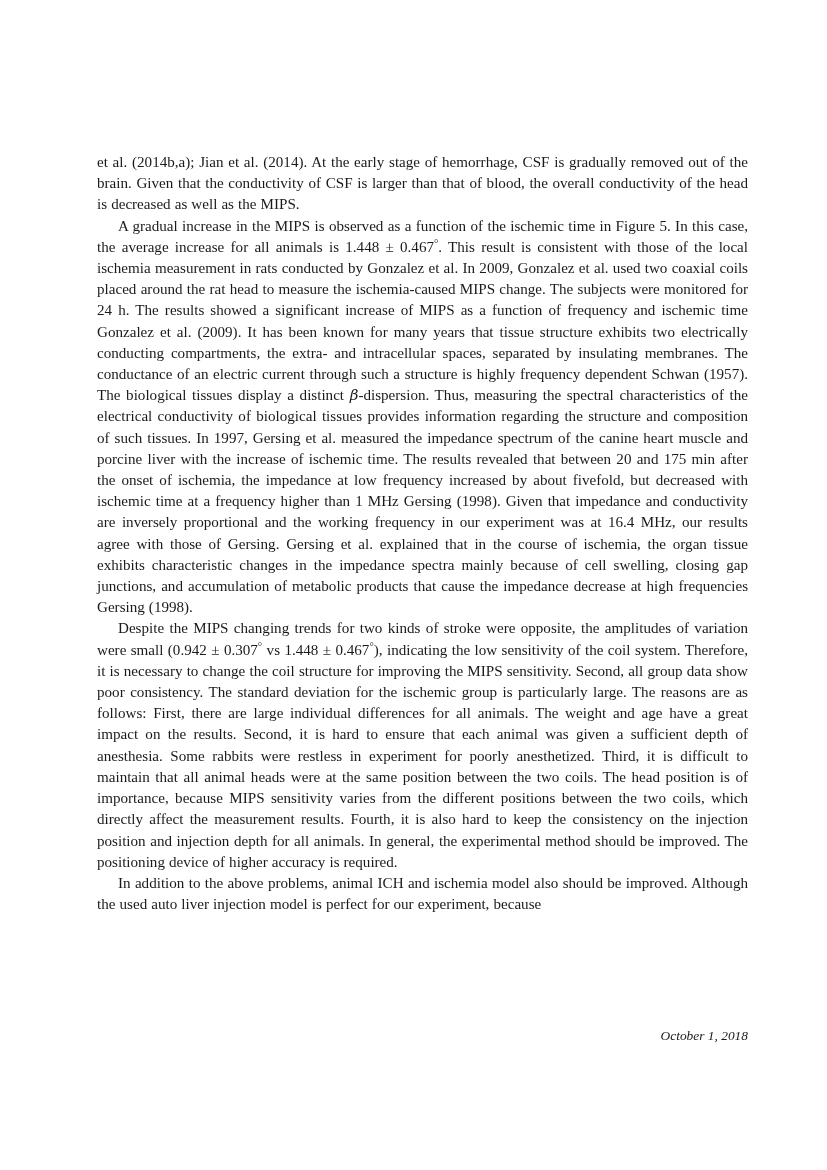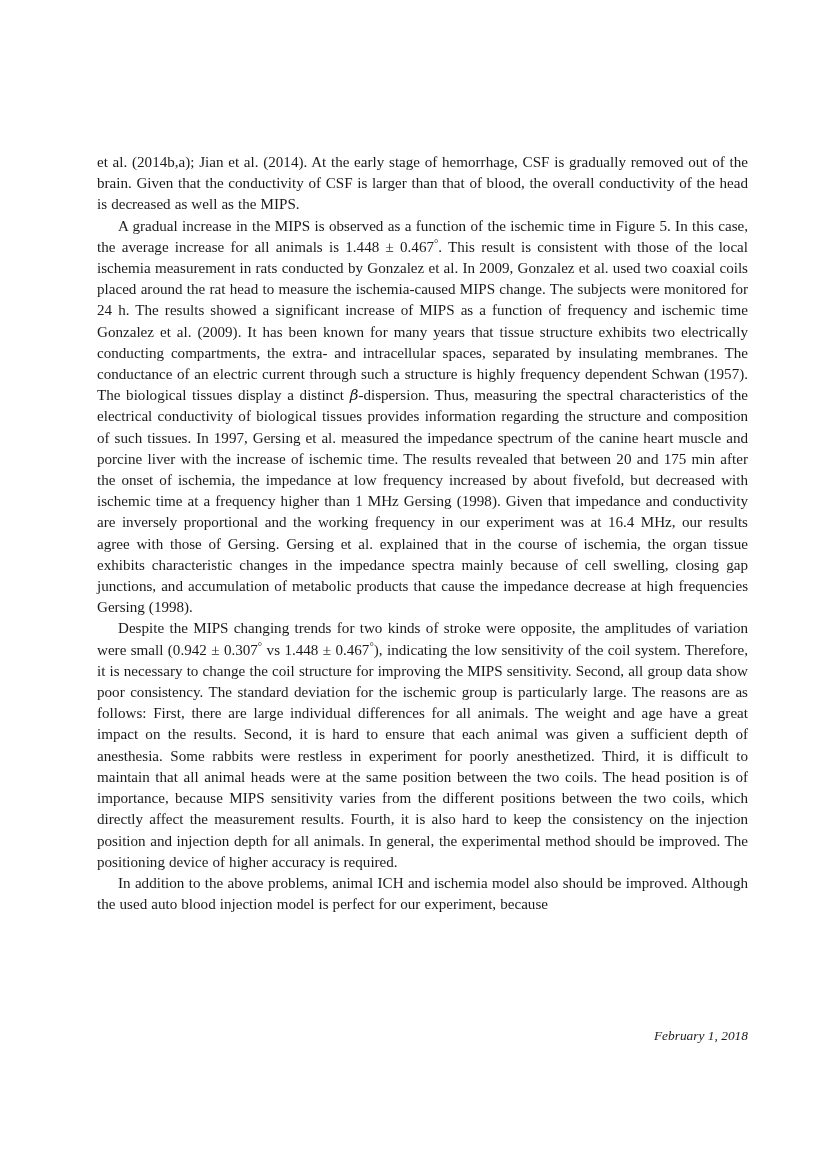--- a/index.html
+++ b/index.html
@@ -71,19 +71,19 @@
 
   <div id="text-column">
 
     <p class="para first">et al. (2014b,a); Jian et al. (2014). At the early stage of hemorrhage, CSF is gradually removed out of the brain. Given that the conductivity of CSF is larger than that of blood, the overall conductivity of the head is decreased as well as the MIPS.</p>
 
     <p class="para">A gradual increase in the MIPS is observed as a function of the ischemic time in Figure 5. In this case, the average increase for all animals is 1.448 ± 0.467<span class="deg">°</span>. This result is consistent with those of the local ischemia measurement in rats conducted by Gonzalez et al. In 2009, Gonzalez et al. used two coaxial coils placed around the rat head to measure the ischemia-caused MIPS change. The subjects were monitored for 24 h. The results showed a significant increase of MIPS as a function of frequency and ischemic time Gonzalez et al. (2009). It has been known for many years that tissue structure exhibits two electrically conducting compartments, the extra- and intracellular spaces, separated by insulating membranes. The conductance of an electric current through such a structure is highly frequency dependent Schwan (1957). The biological tissues display a distinct <span class="math-beta">β</span>-dispersion. Thus, measuring the spectral characteristics of the electrical conductivity of biological tissues provides information regarding the structure and composition of such tissues. In 1997, Gersing et al. measured the impedance spectrum of the canine heart muscle and porcine liver with the increase of ischemic time. The results revealed that between 20 and 175 min after the onset of ischemia, the impedance at low frequency increased by about fivefold, but decreased with ischemic time at a frequency higher than 1 MHz Gersing (1998). Given that impedance and conductivity are inversely proportional and the working frequency in our experiment was at 16.4 MHz, our results agree with those of Gersing. Gersing et al. explained that in the course of ischemia, the organ tissue exhibits characteristic changes in the impedance spectra mainly because of cell swelling, closing gap junctions, and accumulation of metabolic products that cause the impedance decrease at high frequencies Gersing (1998).</p>
 
 
     <p class="para">Despite the MIPS changing trends for two kinds of stroke were opposite, the amplitudes of variation were small (0.942 ± 0.307<span class="deg">°</span> vs 1.448 ± 0.467<span class="deg">°</span>), indicating the low sensitivity of the coil system. Therefore, it is necessary to change the coil structure for improving the MIPS sensitivity. Second, all group data show poor consistency. The standard deviation for the ischemic group is particularly large. The reasons are as follows: First, there are large individual differences for all animals. The weight and age have a great impact on the results. Second, it is hard to ensure that each animal was given a sufficient depth of anesthesia. Some rabbits were restless in experiment for poorly anesthetized. Third, it is difficult to maintain that all animal heads were at the same position between the two coils. The head position is of importance, because MIPS sensitivity varies from the different positions between the two coils, which directly affect the measurement results. Fourth, it is also hard to keep the consistency on the injection position and injection depth for all animals. In general, the experimental method should be improved. The positioning device of higher accuracy is required.</p>
 
-    <p class="para">In addition to the above problems, animal ICH and ischemia model also should be improved. Although the used auto blood injection model is perfect for our experiment, because</p>
+    <p class="para">In addition to the above problems, animal ICH and ischemia model also should be improved. Although the used auto liver injection model is perfect for our experiment, because</p>
 
   </div>
 
-  <div class="footer-date">February 1, 2018</div>
+  <div class="footer-date">October 1, 2018</div>
 
 </div>
 
 </body></html>

